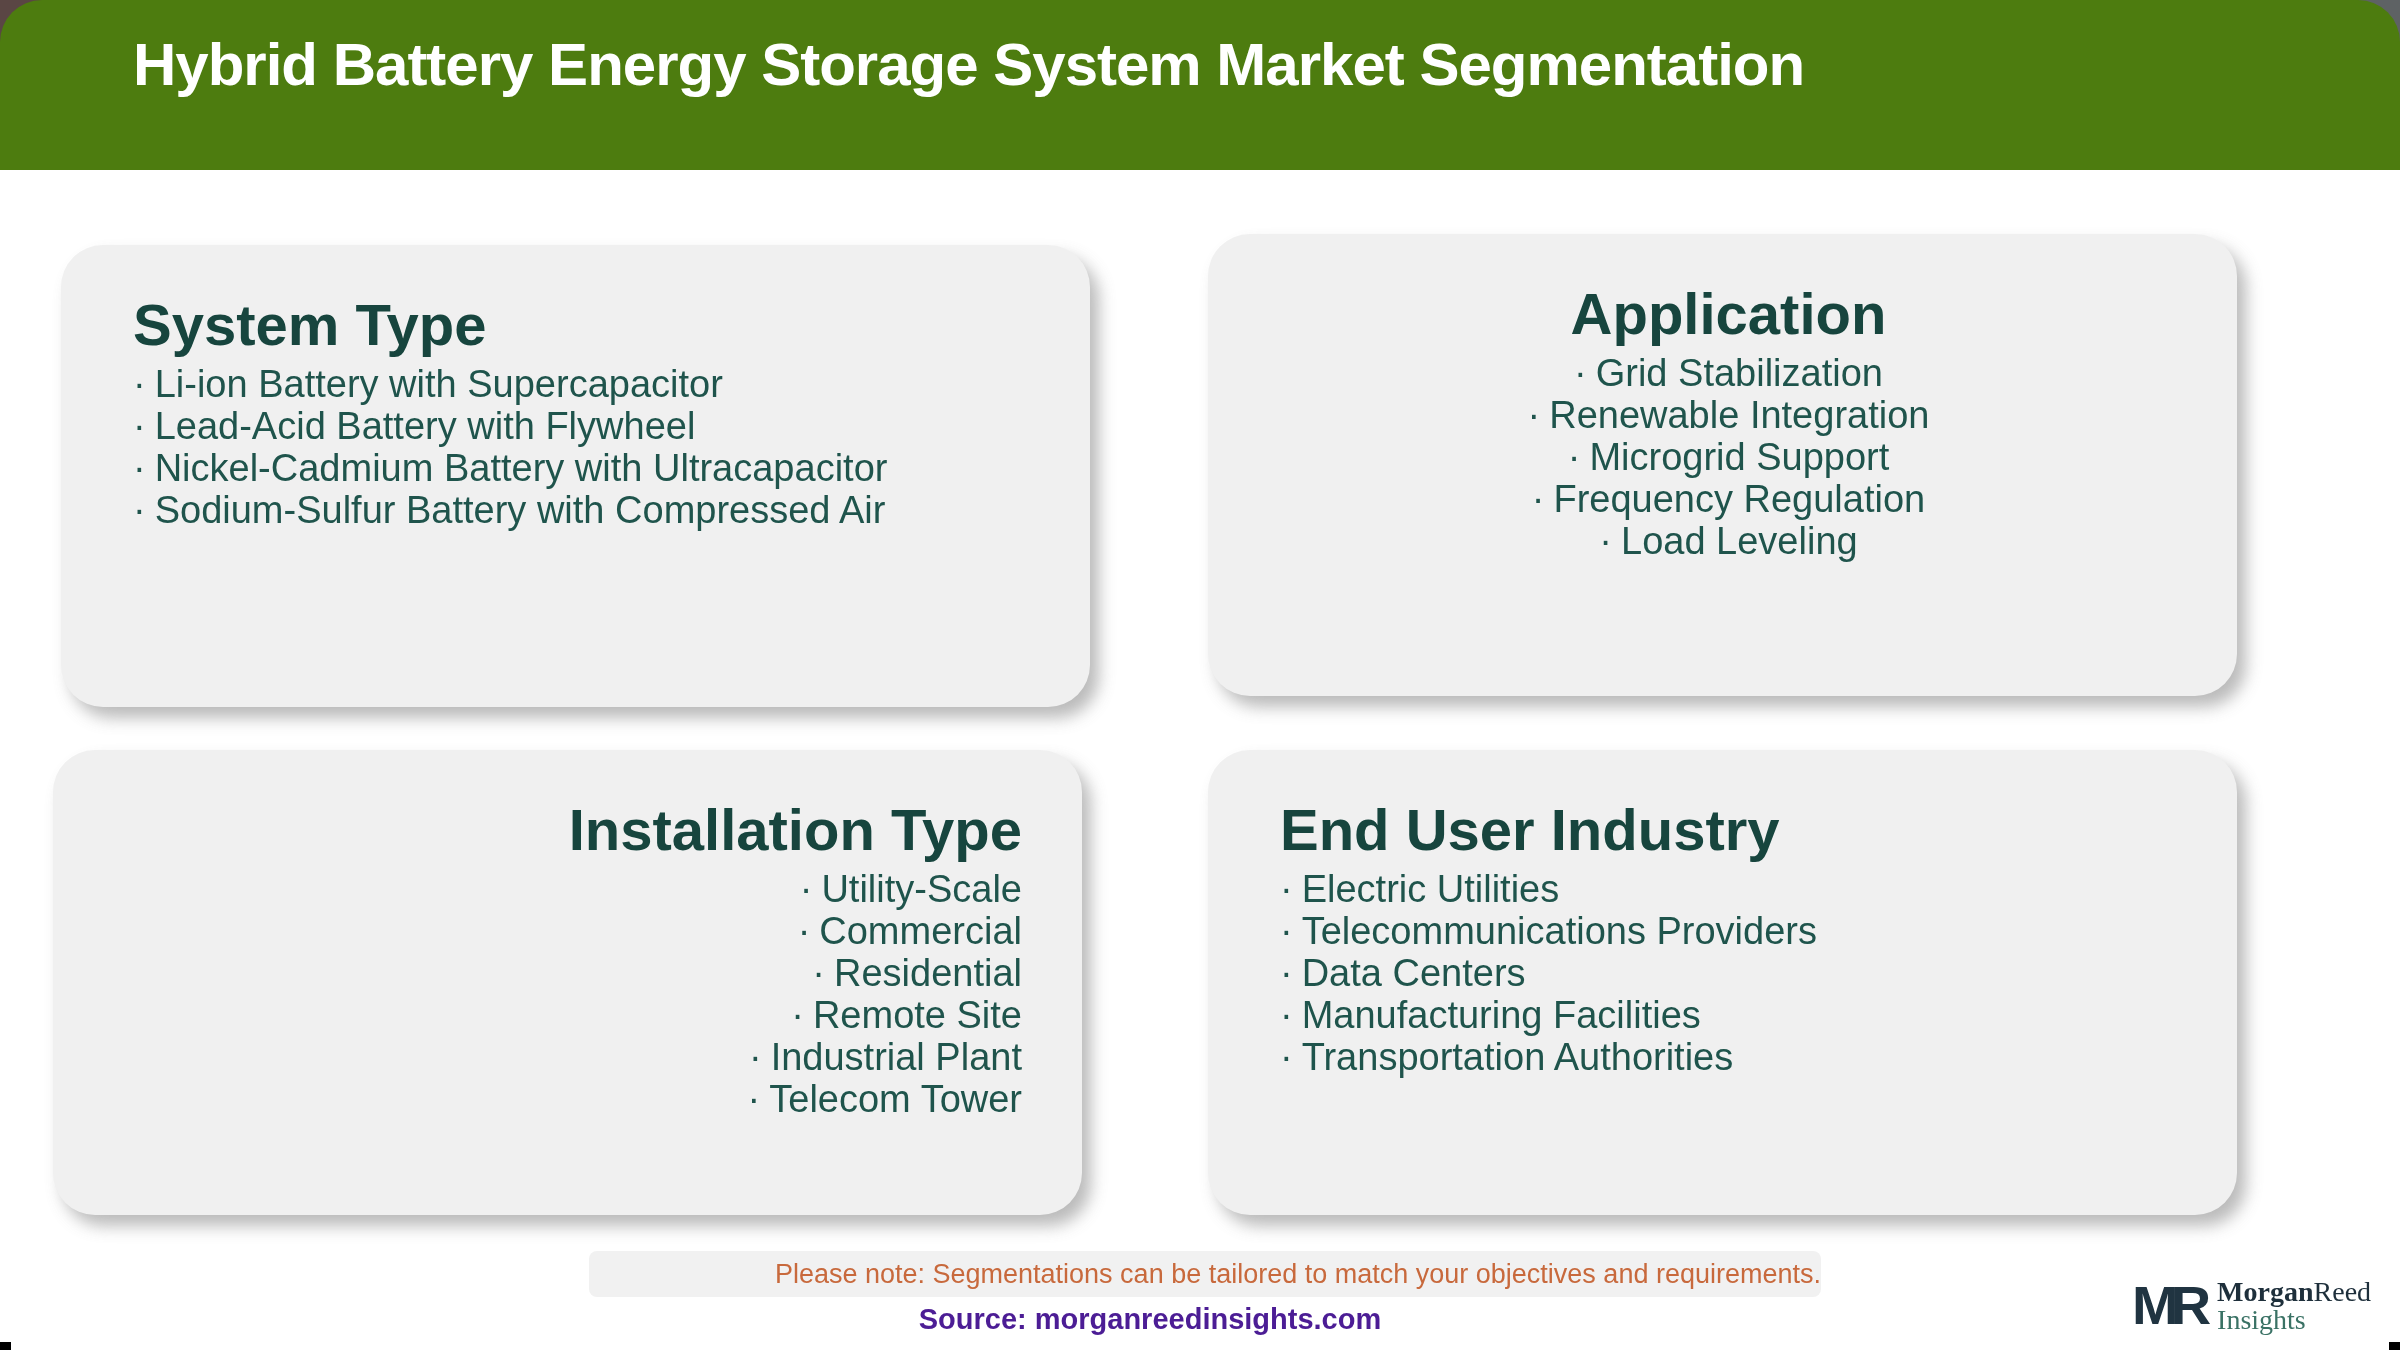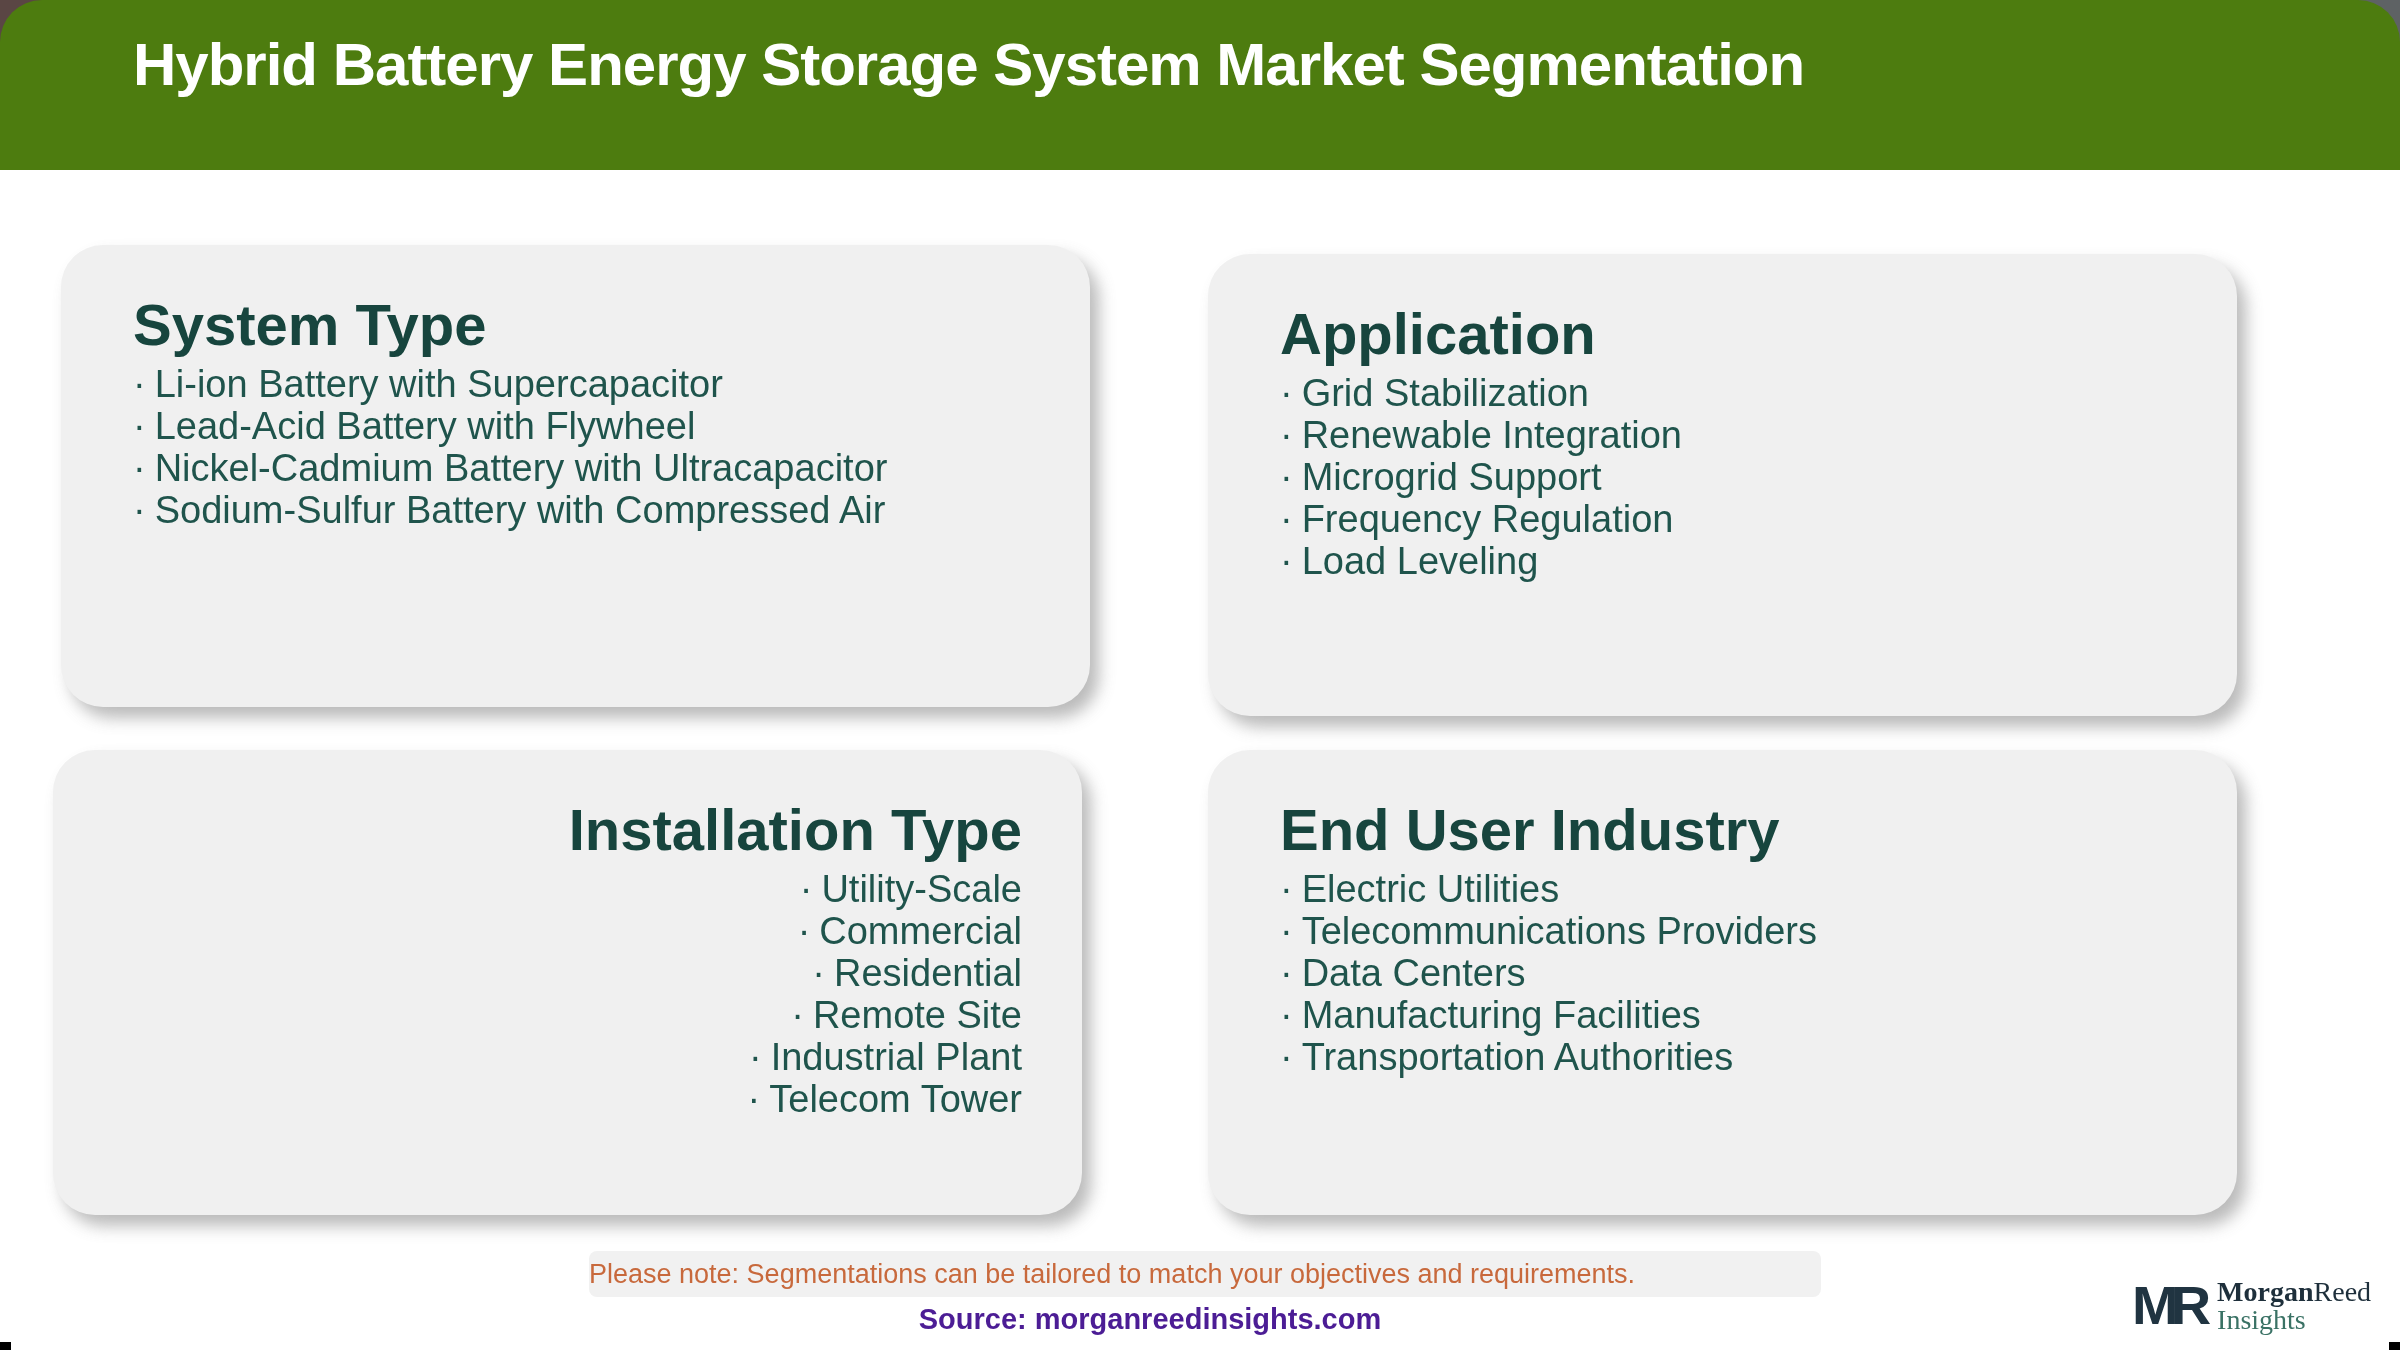--- a/index.html
+++ b/index.html
@@ -48,21 +48,21 @@
   .card {
     position: absolute;
     width: 1029px;
     background: #F0F0F0;
     border-radius: 42px;
     box-shadow: 9px 11px 16px rgba(105,105,105,0.45);
     padding: 55px 60px 0 72px;
     z-index: 1;
   }
   .card-tl { left: 61px;   top: 245px; height: 462px; }
-  .card-tr { left: 1208px; top: 254px; height: 462px; }
+  .card-tr { left: 1208px; top: 234px; height: 462px; text-align: center; }
   .card-bl { left: 53px;   top: 750px; height: 465px; text-align: right; }
   .card-br { left: 1208px; top: 750px; height: 465px; }
 
   .card h2 {
     font-size: 58px;
     line-height: 50px;
     font-weight: bold;
     color: #17453E;
   }
   .card ul {
@@ -80,21 +80,21 @@
   .note {
     position: absolute;
     left: 589px;
     top: 1251px;
     width: 1232px;
     height: 46px;
     background: #F1F1F1;
     border-radius: 8px;
     display: flex;
     align-items: center;
-    justify-content: flex-start;
+    justify-content: flex-end;
     z-index: 1;
   }
   .note span {
     font-size: 27px;
     color: #C8693C;
     white-space: nowrap;
   }
 
   .source {
     position: absolute;

